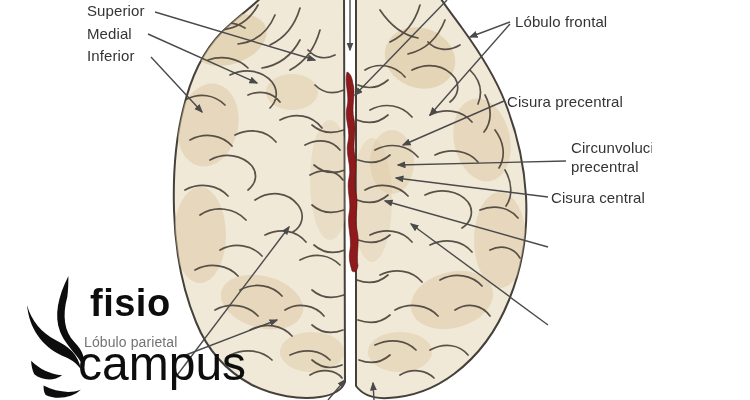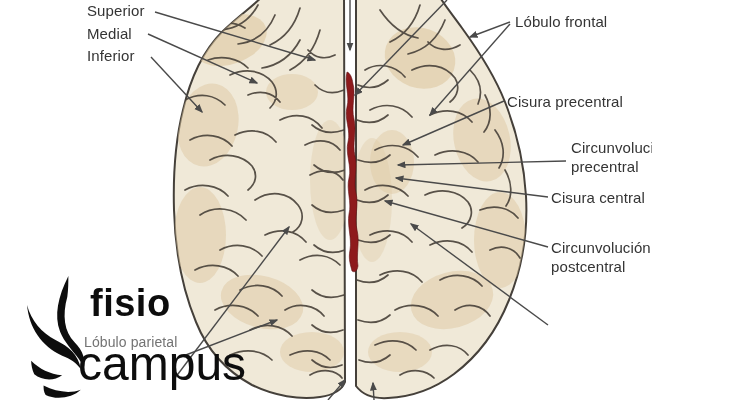--- a/index.html
+++ b/index.html
@@ -88,21 +88,20 @@
   </svg>
 
   <div class="lbl" style="left:87px;top:2px;">Superior</div>
   <div class="lbl" style="left:87px;top:25px;">Medial</div>
   <div class="lbl" style="left:87px;top:47px;">Inferior</div>
   <div class="lbl" style="left:507px;top:93px;">Cisura precentral</div>
   <div class="lbl" style="left:515px;top:13px;">Lóbulo frontal</div>
   <div class="lbl" style="left:571px;top:139px;">Circunvolución
 precentral</div>
   <div class="lbl" style="left:551px;top:189px;">Cisura central</div>
-  <div class="lbl" style="left:551px;top:239px;">Circunvolución postcentral</div>
   <div class="lbl ghost" style="left:84px;top:334px;">Lóbulo parietal</div>
 
   <div>
     <svg id="logo-icon" class="logo" viewBox="0 0 66 120" width="70" height="124">
       <g fill="#0d0d0d">
         <path d="M44,2 C34,22 30,40 36,56 C40,66 48,74 54,82 C57,86 58,90 58,95 C62,84 58,74 50,66 C40,56 38,40 43,22 C44,15 44,8 44,2 Z"></path>
         <path d="M4,30 C6,52 18,70 38,79 C46,82 52,86 56,92 C54,78 44,70 32,64 C18,57 8,45 4,30 Z"></path>
         <path d="M8,84 C16,92 26,97 38,98 C30,104 18,103 11,97 C9,93 8,88 8,84 Z"></path>
         <path d="M20,108 C32,114 45,116 56,112 C48,120 32,122 22,117 C20,114 20,111 20,108 Z"></path>
       </g>

